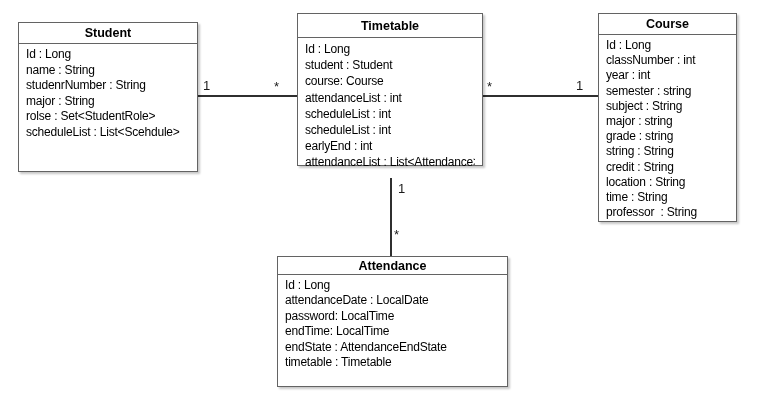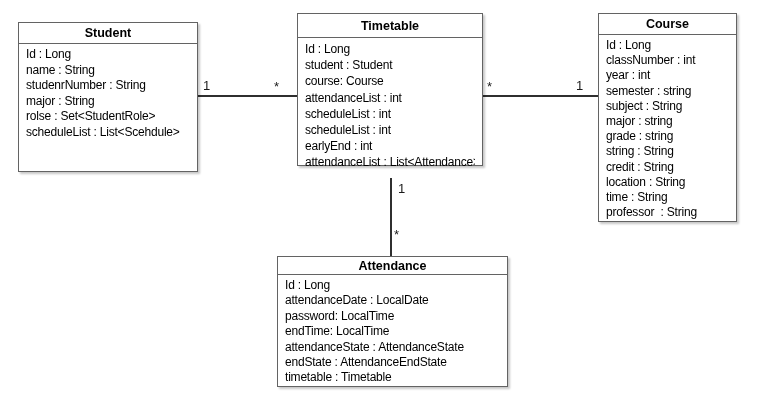--- a/index.html
+++ b/index.html
@@ -141,19 +141,18 @@
       </div>
   </div>
 
   <div class="class-box box-attendance">
     <div class="class-title">Attendance</div>
     <div class="class-attrs">
         <div class="attr-line">Id : Long</div>
         <div class="attr-line">attendanceDate : LocalDate</div>
         <div class="attr-line">password: LocalTime</div>
         <div class="attr-line">endTime: LocalTime</div>
-        <div class="attr-line">attendanceState : AttendanceState</div>
         <div class="attr-line">endState : AttendanceEndState</div>
         <div class="attr-line">timetable : Timetable</div>
       </div>
   </div>
 
 </div>
 
 </body></html>

